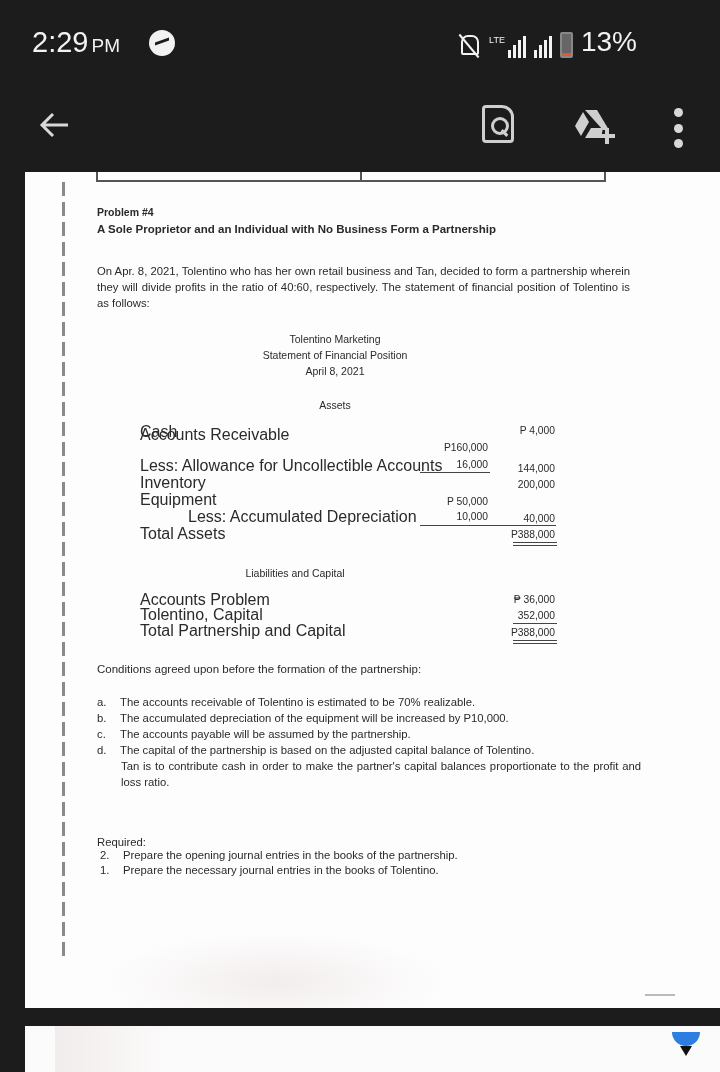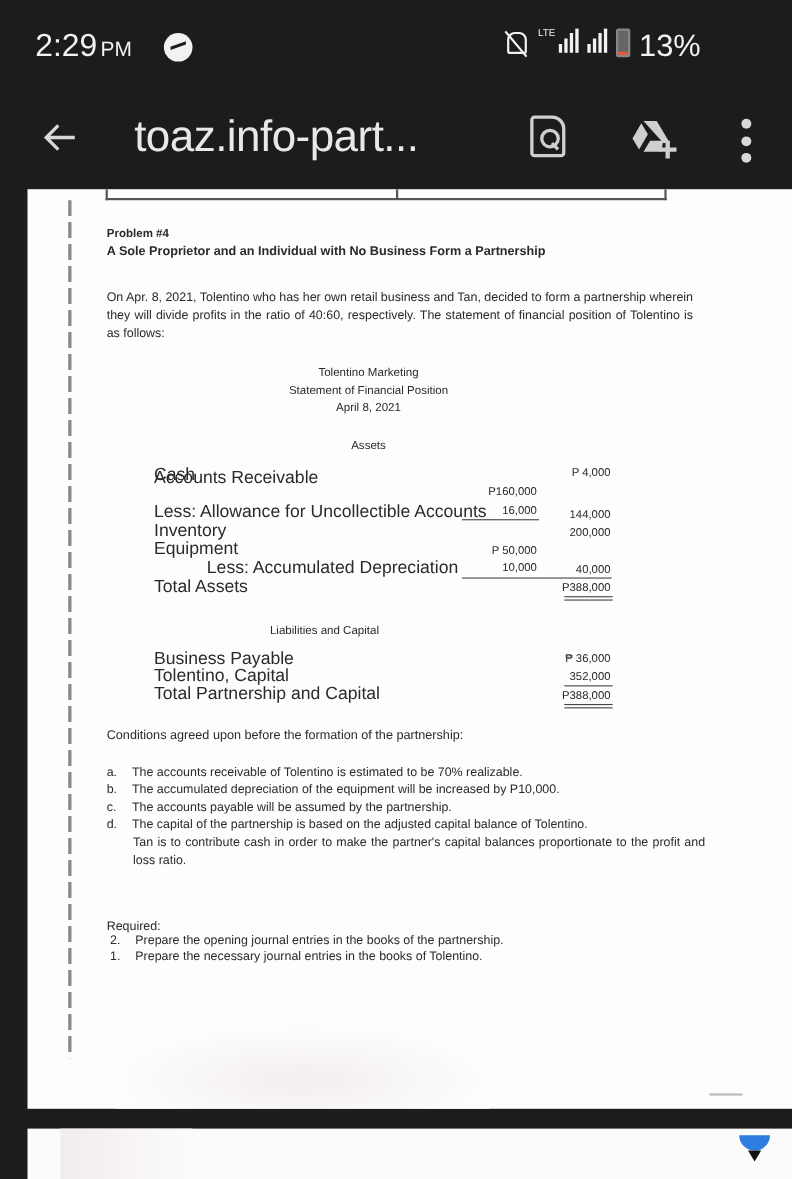--- a/index.html
+++ b/index.html
@@ -5,21 +5,21 @@
   * { box-sizing: border-box; margin: 0; padding: 0; }
   html, body { width: 720px; height: 1072px; overflow: hidden; background: #1c1c1c; }
   body { font-family: "Liberation Sans", sans-serif; color: #222; position: relative; }
 
   
   .status-bar { position: absolute; left: 0; top: 0; width: 665px; height: 88px; color: #f2f2f2; }
   .status-time { position: absolute; left: 32px; top: 26px; font-size: 29px; }
   .status-time .ampm { font-size: 19px; margin-left: 3px; }
   .messenger-icon { position: absolute; left: 149px; top: 30px; width: 26px; height: 26px; border-radius: 50%; background: #f2f2f2; }
   .messenger-icon::after { content: ""; position: absolute; left: 6px; top: 10px; width: 14px; height: 5px; border-top: 3px solid #1c1c1c; transform: skewY(-20deg); }
-  .status-right { position: absolute; right: 28px; top: 26px; display: flex; align-items: flex-start; gap: 8px; font-size: 28px; }
+  .status-right { position: absolute; right: 28px; top: 26px; display: flex; align-items: flex-end; gap: 8px; font-size: 28px; }
   .mute-icon { width: 24px; height: 26px; position: relative; }
   .mute-icon::before { content: ""; position: absolute; left: 4px; top: 3px; width: 14px; height: 16px; border: 2px solid #f2f2f2; border-radius: 7px 7px 2px 2px; }
   .mute-icon::after { content: ""; position: absolute; left: 11px; top: -1px; width: 2px; height: 30px; background: #f2f2f2; transform: rotate(-40deg); }
   .signal-icon { display: flex; align-items: flex-end; gap: 2px; height: 22px; }
   .signal-icon span { width: 3px; background: #f2f2f2; display: inline-block; }
   .lte-label { font-size: 9px; line-height: 9px; align-self: flex-start; margin-right: 1px; }
   .battery-icon { width: 13px; height: 26px; border: 2px solid #888; border-radius: 2px; position: relative; background: #666; }
   .battery-icon .level { position: absolute; left: 0; right: 0; bottom: 0; background: #e0583a; }
 
   
@@ -97,21 +97,20 @@
     <span>13%</span>
   </div>
 </div>
 
 <div class="app-bar">
   <div class="back-icon">
     <svg width="34" height="34" viewBox="0 0 34 34">
         <path d="M30 17 H5 M15 6 L4 17 L15 28" stroke="#d8d8d8" stroke-width="3" fill="none"></path>
       </svg>
   </div>
-  <div class="app-title">toaz.info-part...</div>
   <div class="find-icon"></div>
   <div class="drive-icon">
     <svg width="48" height="40" viewBox="0 0 48 40">
       <path d="M14 4 L26 4 L38 24 L32 24 Z" fill="#cfcfcf"></path>
       <path d="M12 6 L18 16 L10 30 L4 20 Z" fill="#cfcfcf"></path>
       <path d="M14 32 L20 22 L32 22 L30 32 Z" fill="#cfcfcf"></path>
       <path d="M36 22 V38 M28 30 H44" stroke="#cfcfcf" stroke-width="4"></path>
     </svg>
   </div>
   <div class="more-icon">
@@ -160,21 +159,21 @@
       <div class="hline" style="left:395px; top:353px; width:136px;"></div>
 
       <div class="abs row-label" style="top:355px;">Total Assets</div>
       <div class="abs col2" style="top:357px;">P388,000</div>
       <div class="dline" style="left:488px; top:370px; width:44px;"></div>
     </div>
 
     <div class="abs sfp-head" style="top:395px; left:-40px;">Liabilities and Capital</div>
 
     <div>
-      <div class="abs row-label" style="top:421px;">Business Payable</div>
+      <div class="abs row-label" style="top:421px;">Accounts Problem</div>
       <div class="abs col2" style="top:422px;">₱ 36,000</div>
 
       <div class="abs row-label" style="top:436px;">Tolentino, Capital</div>
       <div class="abs col2" style="top:438px;">352,000</div>
       <div class="hline" style="left:488px; top:451px; width:44px;"></div>
 
       <div class="abs row-label" style="top:452px;">Total Partnership and Capital</div>
       <div class="abs col2" style="top:455px;">P388,000</div>
       <div class="dline" style="left:488px; top:468px; width:44px;"></div>
     </div>

